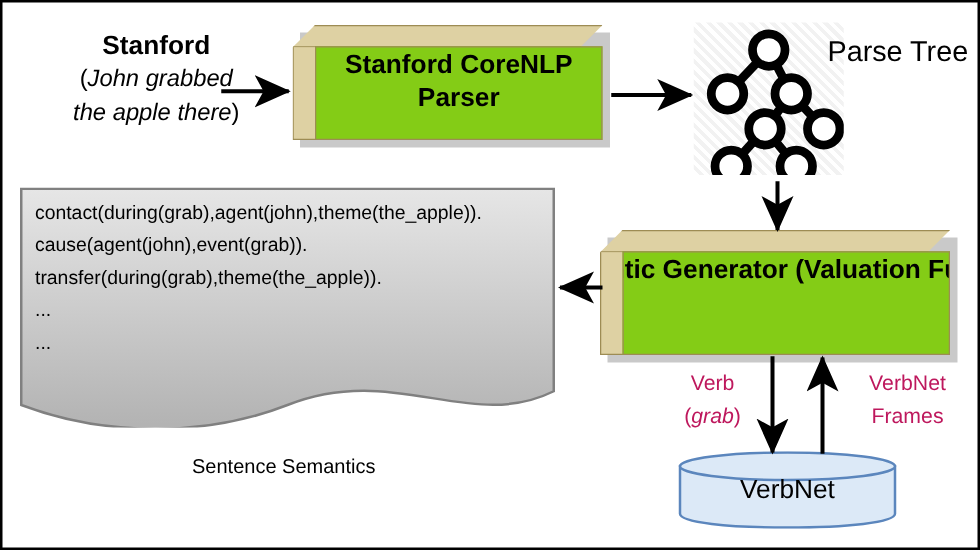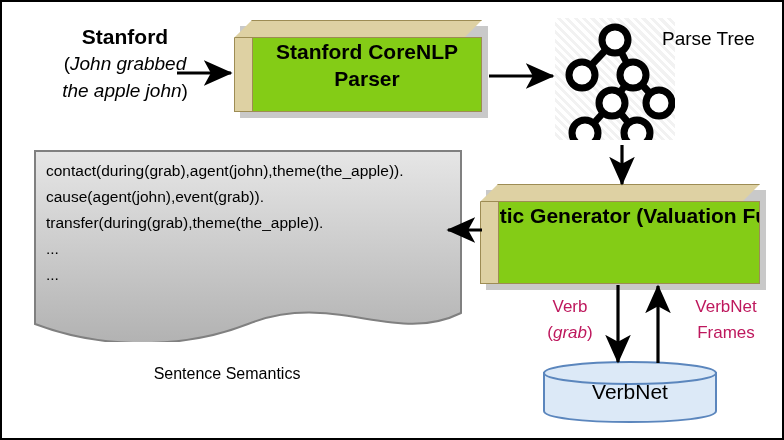--- a/index.html
+++ b/index.html
@@ -99,28 +99,28 @@
   
   #parse-tree-panel {
     left: 553px; top: 16px; width: 120px; height: 122px;
     background: repeating-linear-gradient(
         45deg,
         #ffffff 0px, #ffffff 3px,
         #f2f2f2 3px, #f2f2f2 6px);
   }
   #parse-tree-label {
     left: 660px; top: 26px;
-    font-size: 19px;
+    font-size: 23px;
     color: #000;
     white-space: nowrap;
   }
 
   
   #asp-doc {
-    left: 32px; top: 148px; width: 428px; height: 192px;
+    left: 14px; top: 148px; width: 428px; height: 192px;
   }
   #asp-doc svg { display: block; }
   #asp-text {
     position: absolute;
     left: 12px; top: 8px;
     width: 410px;
   }
   .asp-line {
     font-size: 15.5px;
     line-height: 26px;
@@ -171,21 +171,21 @@
   }
 </style>
 </head>
 <body>
 
 <div id="figure">
 
   <div class="abs" id="sentence-label">
     <span id="sentence-title">Stanford</span>
     <span class="sentence-line"><span class="paren">(</span><span>John grabbed</span></span>
-    <span class="sentence-line"><span>the apple john</span><span class="paren">)</span></span>
+    <span class="sentence-line"><span>the apple there</span><span class="paren">)</span></span>
   </div>
 
   <div class="box3d" id="box-parser">
     <div class="shadow"></div>
     <div class="leftface"></div>
     <div class="topface"></div>
     <div class="front">
       <span class="label">Stanford CoreNLP
 Parser</span>
     </div>

